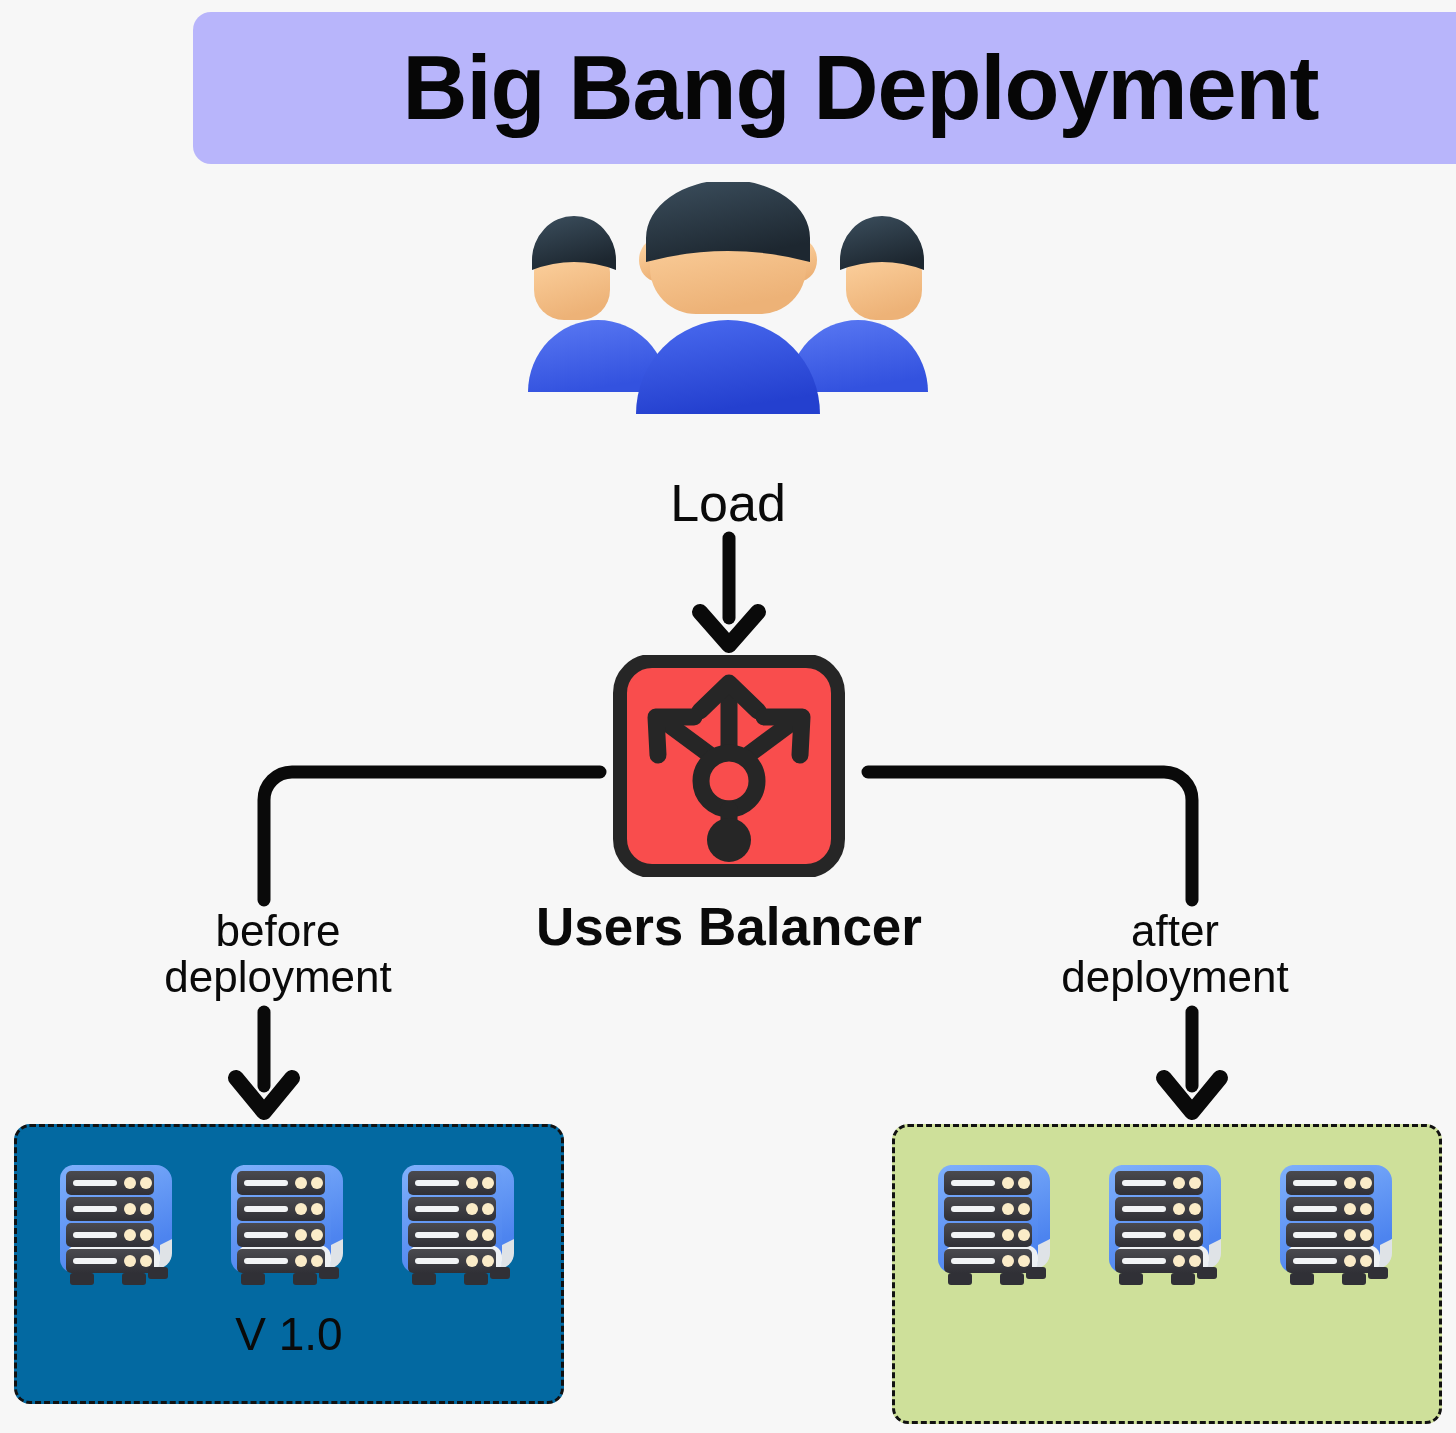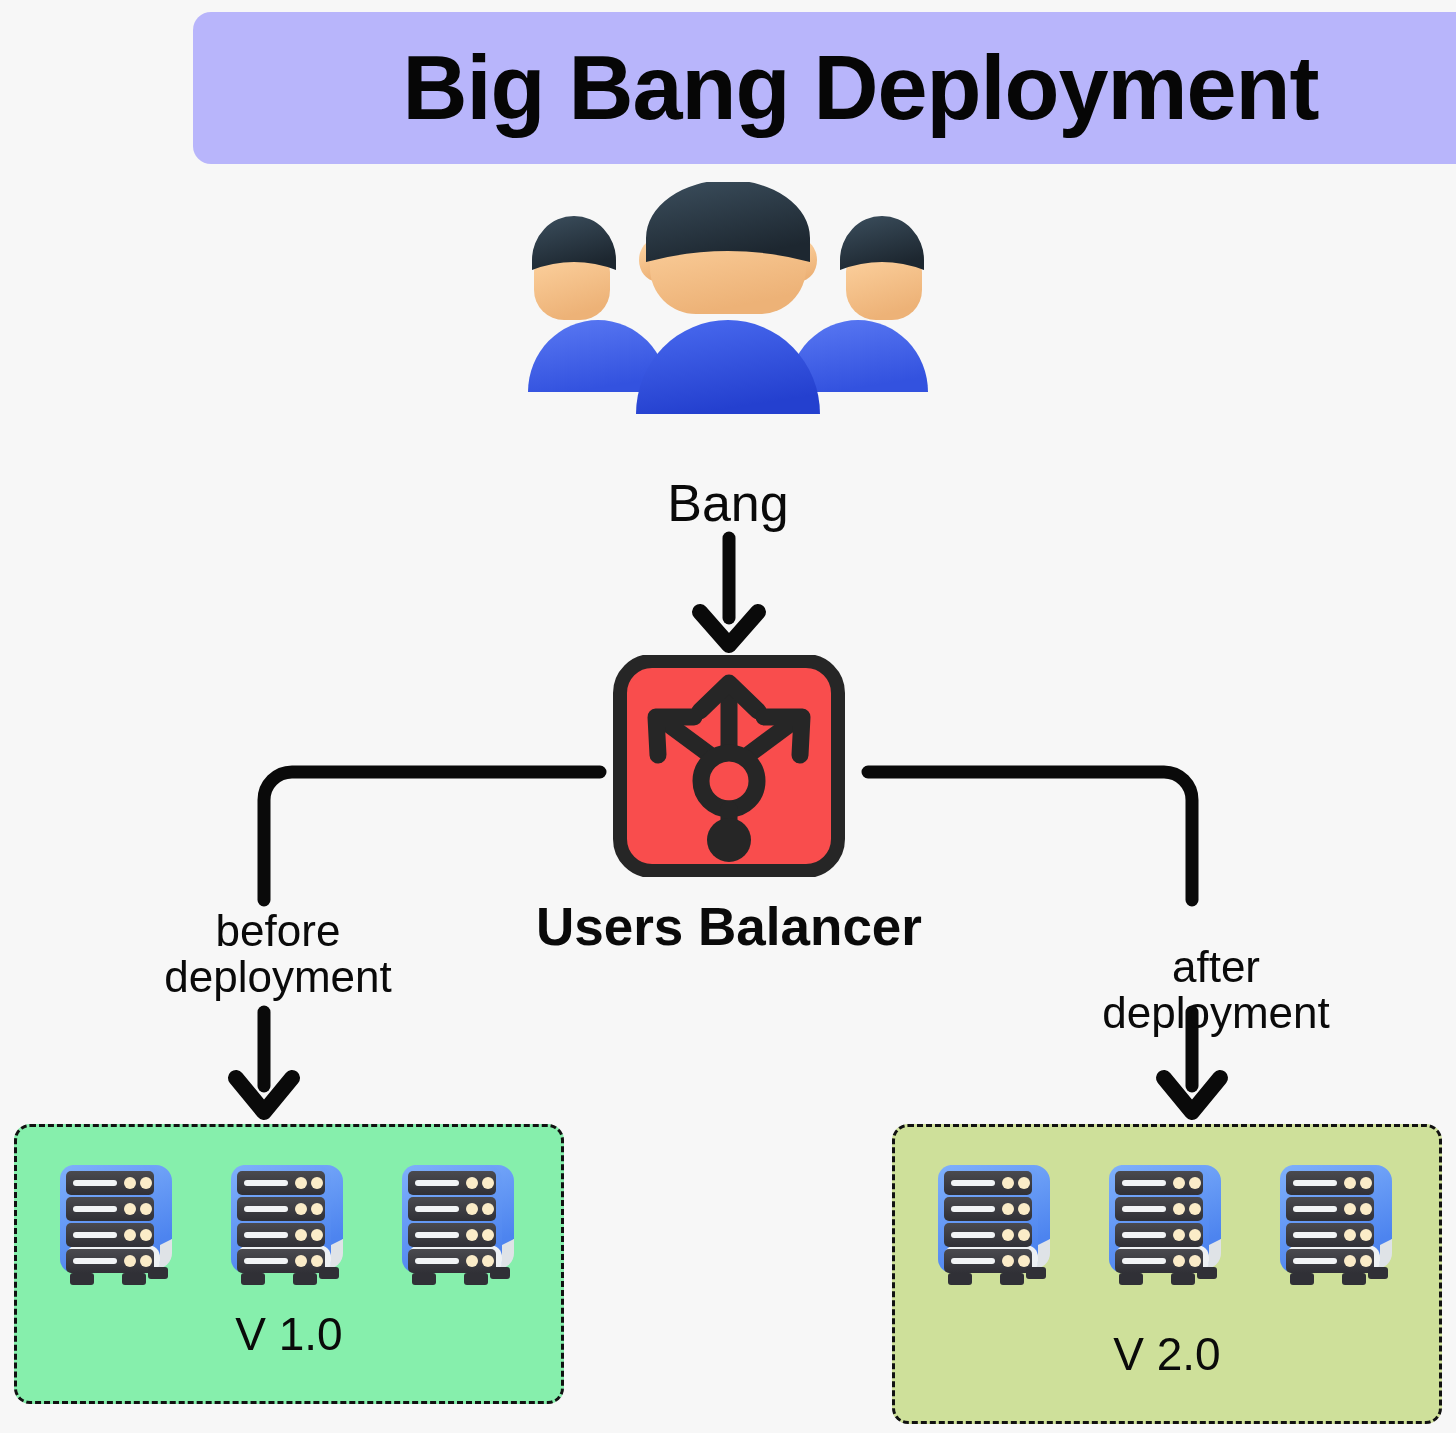--- a/index.html
+++ b/index.html
@@ -110,33 +110,33 @@
   
   .edge-label {
     position: absolute;
     text-align: center;
     font-size: 44px;
     color: #0a0a0a;
     line-height: 1.05;
     white-space: pre-line;
   }
   #label-before { left: 78px; top: 908px; width: 400px; }
-  #label-after  { left: 1016px; top: 908px; width: 400px; margin-top: 36px; }
+  #label-after  { left: 975px; top: 908px; width: 400px; }
 
   
   .version-box {
     position: absolute;
     border: 3px dashed #111111;
     border-radius: 16px;
     box-sizing: border-box;
   }
   #box-v1 {
     left: 14px; top: 1124px;
     width: 550px; height: 280px;
-    background: #86efac;
+    background: #0369a1;
   }
   #box-v2 {
     left: 892px; top: 1124px;
     width: 550px; height: 300px;
     background: #cee09a;
   }
   .servers-row {
     position: absolute;
     left: 0; top: 22px;
     width: 100%;
@@ -202,21 +202,21 @@
 
       <g>
         <ellipse cx="158" cy="78" rx="17" ry="21" fill="url(#skinG)"></ellipse>
         <ellipse cx="302" cy="78" rx="17" ry="21" fill="url(#skinG)"></ellipse>
         <rect x="152" y="28" width="156" height="104" rx="46" fill="url(#skinG)"></rect>
         <path d="M148 56 a82 58 0 0 1 164 0 v24 q-82 -22 -164 0 z" fill="url(#hairG)"></path>
         <path d="M138 232 a92 94 0 0 1 184 0 z" fill="url(#shirtG)"></path>
       </g>
     </svg>
   </div>
-  <div id="users-label">Bang</div>
+  <div id="users-label">Load</div>
 
   <svg id="connectors" viewBox="0 0 1456 1433" xmlns="http://www.w3.org/2000/svg">
     <g fill="none" stroke="#0a0a0a" stroke-width="13" stroke-linecap="round" stroke-linejoin="round">
 
       <line x1="729" y1="538" x2="729" y2="618"></line>
 
       <path d="M600 772 H292 a28 28 0 0 0 -28 28 V900"></path>
 
       <path d="M868 772 H1164 a28 28 0 0 1 28 28 V900"></path>
 
@@ -458,16 +458,15 @@
           <circle cx="82" cy="112" r="6"></circle>
             <circle cx="98" cy="112" r="6"></circle>
         </g>
         <g fill="#303036">
           <rect x="22" y="124" width="24" height="12" rx="3"></rect>
           <rect x="74" y="124" width="24" height="12" rx="3"></rect>
           <rect x="100" y="118" width="20" height="12" rx="3"></rect>
         </g>
       </svg>
     </div>
-    <div class="version-label">V 2.0</div>
   </div>
 
 </div>
 
 </body></html>

